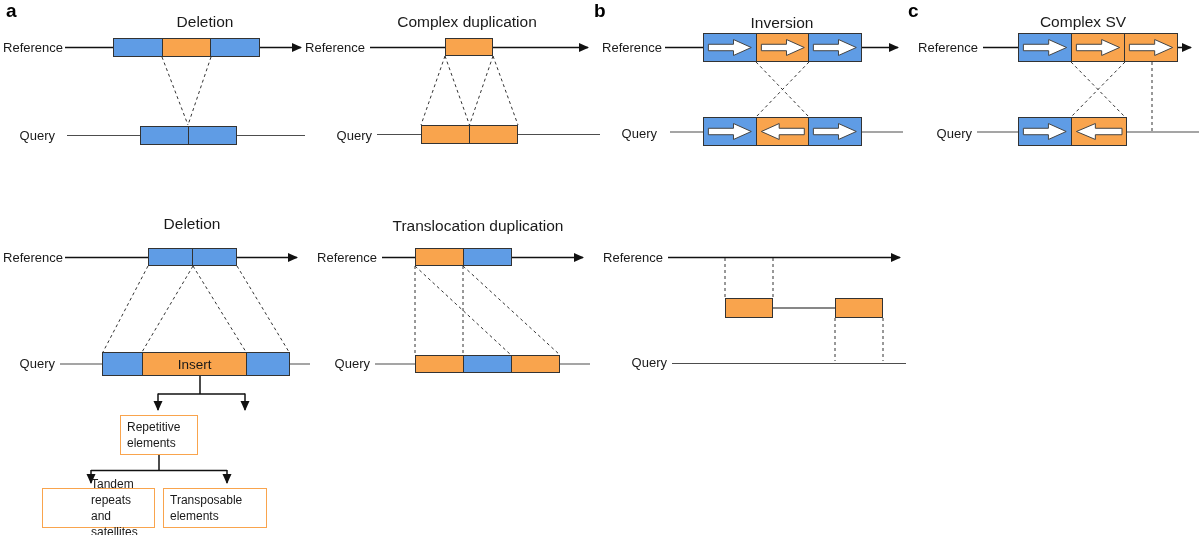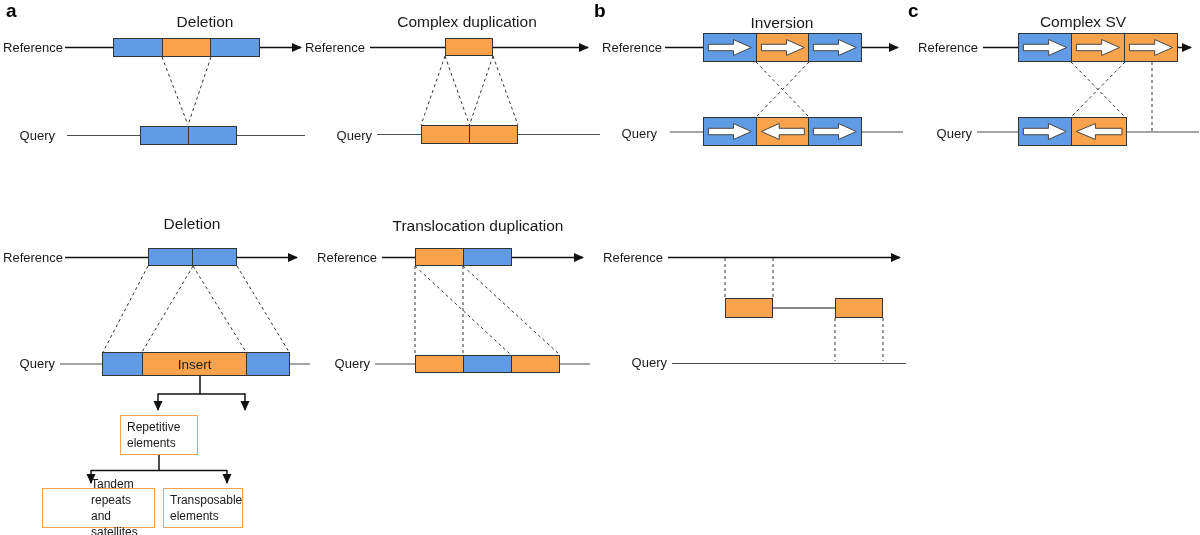--- a/index.html
+++ b/index.html
@@ -205,21 +205,21 @@
   <div class="seg-box" style="left:102px; top:352px; width:188px; height:24px;">
     <div class="seg blue" style="flex:40 0 0;"></div>
     <div class="seg orange ins-txt" style="flex:105 0 0;">
       <span>Insert</span>
     </div>
     <div class="seg blue" style="flex:43 0 0;"></div>
   </div>
 
   <div class="fbox" style="left:120px; top:415px; width:78px;  height:40px;">Repetitive elements</div>
   <div class="fbox" style="left:42px;  top:488px; width:113px; height:40px;padding-left:48px;">Tandem repeats and satellites</div>
-  <div class="fbox" style="left:163px; top:488px; width:80px; height:40px;">Transposable elements</div>
+  <div class="fbox" style="left:163px; top:488px; width:104px; height:40px;">Transposable elements</div>
 
   <div class="seg-box" style="left:415px; top:248px; width:97px; height:18px;">
     <div class="seg orange" style="flex:1;"></div>
     <div class="seg blue" style="flex:1;"></div>
   </div>
   <div class="seg-box" style="left:415px; top:355px; width:145px; height:18px;">
     <div class="seg orange" style="flex:1;"></div>
     <div class="seg blue" style="flex:1;"></div>
     <div class="seg orange" style="flex:1;"></div>
   </div>

